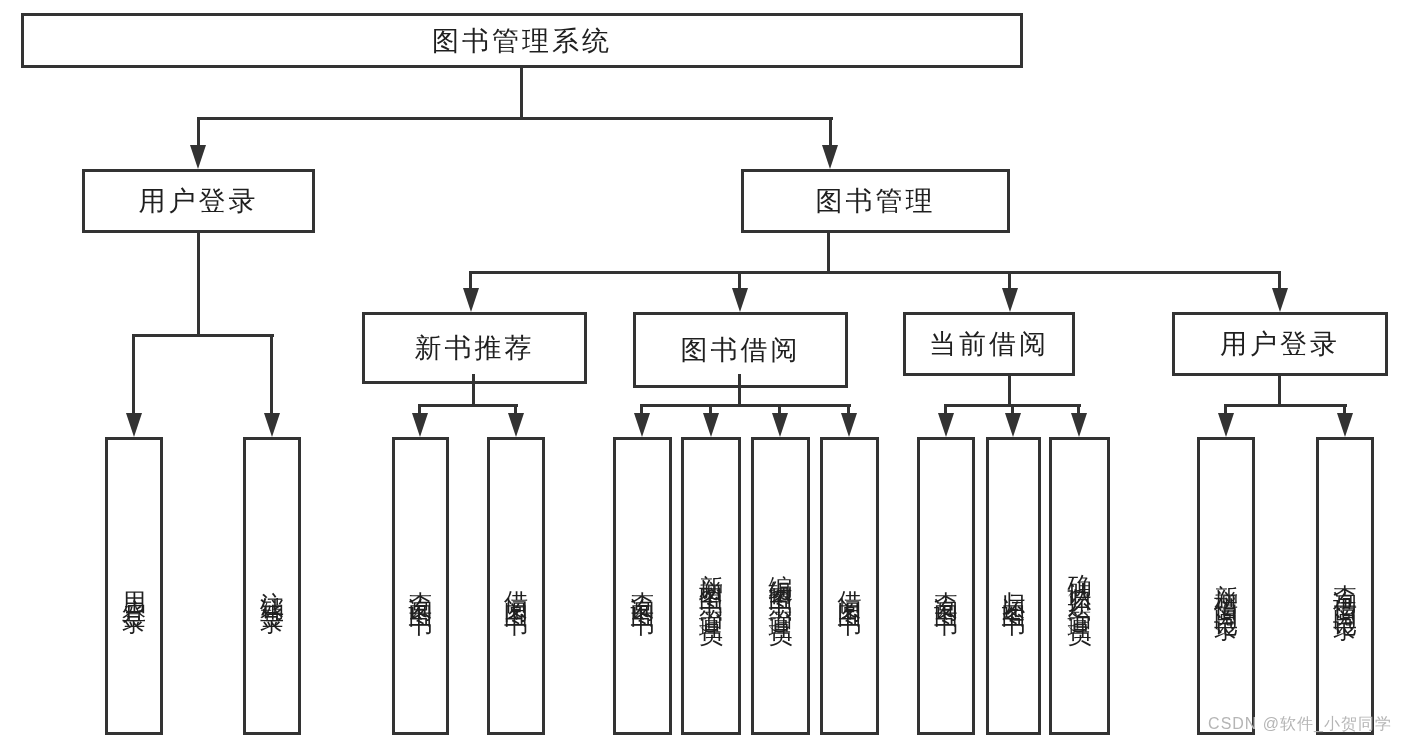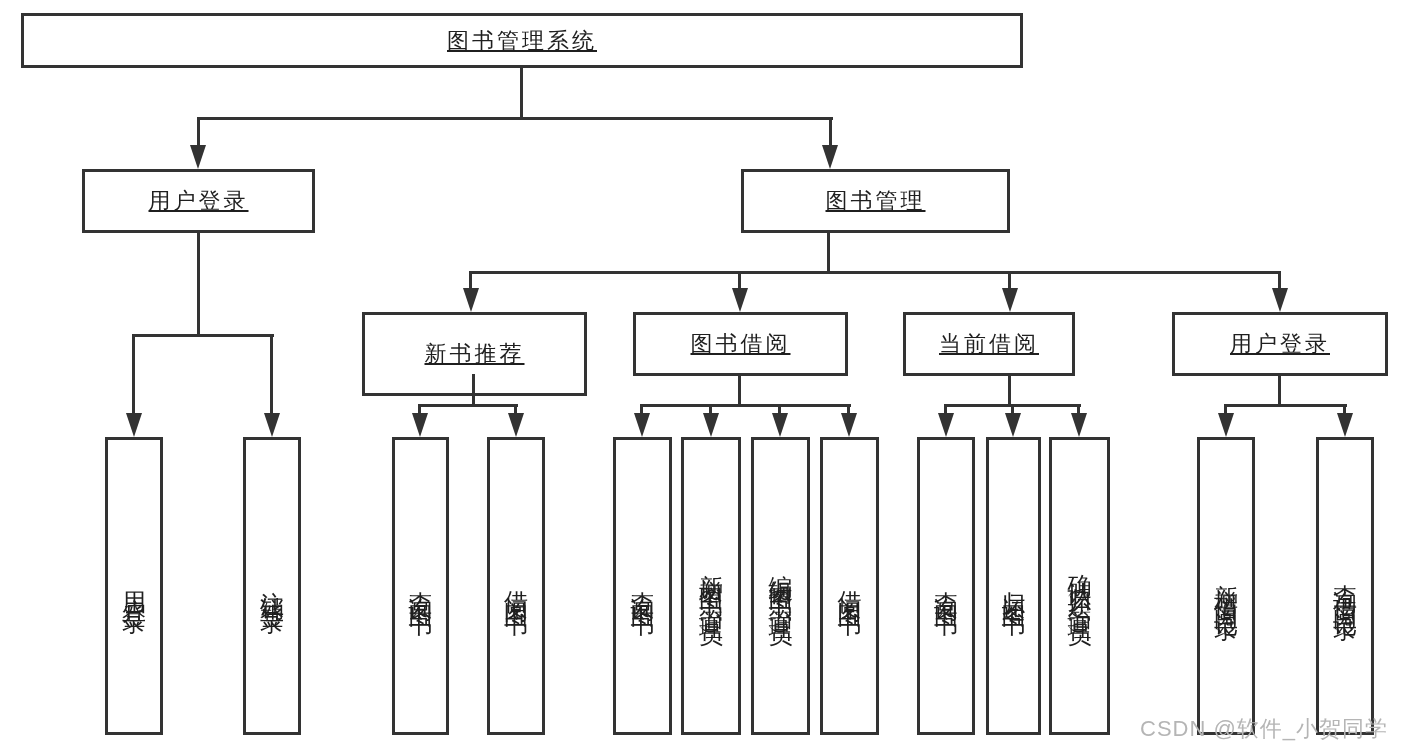--- a/index.html
+++ b/index.html
@@ -18,25 +18,24 @@
     overflow:hidden;
   }
   .box{
     position:absolute;
     box-sizing:border-box;
     border:3px solid var(--line);
     background:var(--bg);
     display:flex;
     align-items:center;
     justify-content:center;
-    font-size:22px;
+    font-size:27px;
     letter-spacing:3px;
     color:var(--ink);
     white-space:nowrap;
-    text-decoration:underline;
   }
   .vbox{
     position:absolute;
     box-sizing:border-box;
     border:3px solid var(--line);
     background:var(--bg);
     top:437px;
     height:298px;
     display:flex;
     align-items:center;
@@ -56,39 +55,39 @@
     width:0;height:0;
     border-left:8px solid transparent;
     border-right:8px solid transparent;
     border-top:24px solid var(--line);
   }
   .watermark{
     position:absolute;
     left:1140px;
     top:714px;
     width:252px;
-    text-align:left;
-    font-size:22px;
+    text-align:right;
+    font-size:16px;
     letter-spacing:1px;
     color:var(--wm);
     z-index:5;
   }
 </style>
 </head>
 <body>
 
 <div class="stage">
 
   <div class="box" style="left:21px;top:13px;width:1002px;height:55px">图书管理系统</div>
 
   <div class="box" style="left:82px;top:169px;width:233px;height:64px">用户登录</div>
   <div class="box" style="left:741px;top:169px;width:269px;height:64px">图书管理</div>
 
-  <div class="box" style="left:362px;top:312px;width:225px;height:84px">新书推荐</div>
-  <div class="box" style="left:633px;top:312px;width:215px;height:64px">图书借阅</div>
+  <div class="box" style="left:362px;top:312px;width:225px;height:72px">新书推荐</div>
+  <div class="box" style="left:633px;top:312px;width:215px;height:76px">图书借阅</div>
   <div class="box" style="left:903px;top:312px;width:172px;height:64px">当前借阅</div>
   <div class="box" style="left:1172px;top:312px;width:216px;height:64px">用户登录</div>
 
   <div class="vbox" style="left:105px;width:58px">用户登录</div>
   <div class="vbox" style="left:243px;width:58px">注销登录</div>
 
   <div class="vbox" style="left:392px;width:57px">查询图书</div>
   <div class="vbox" style="left:487px;width:58px">借阅图书</div>
 
   <div class="vbox" style="left:613px;width:59px">查询图书</div>

